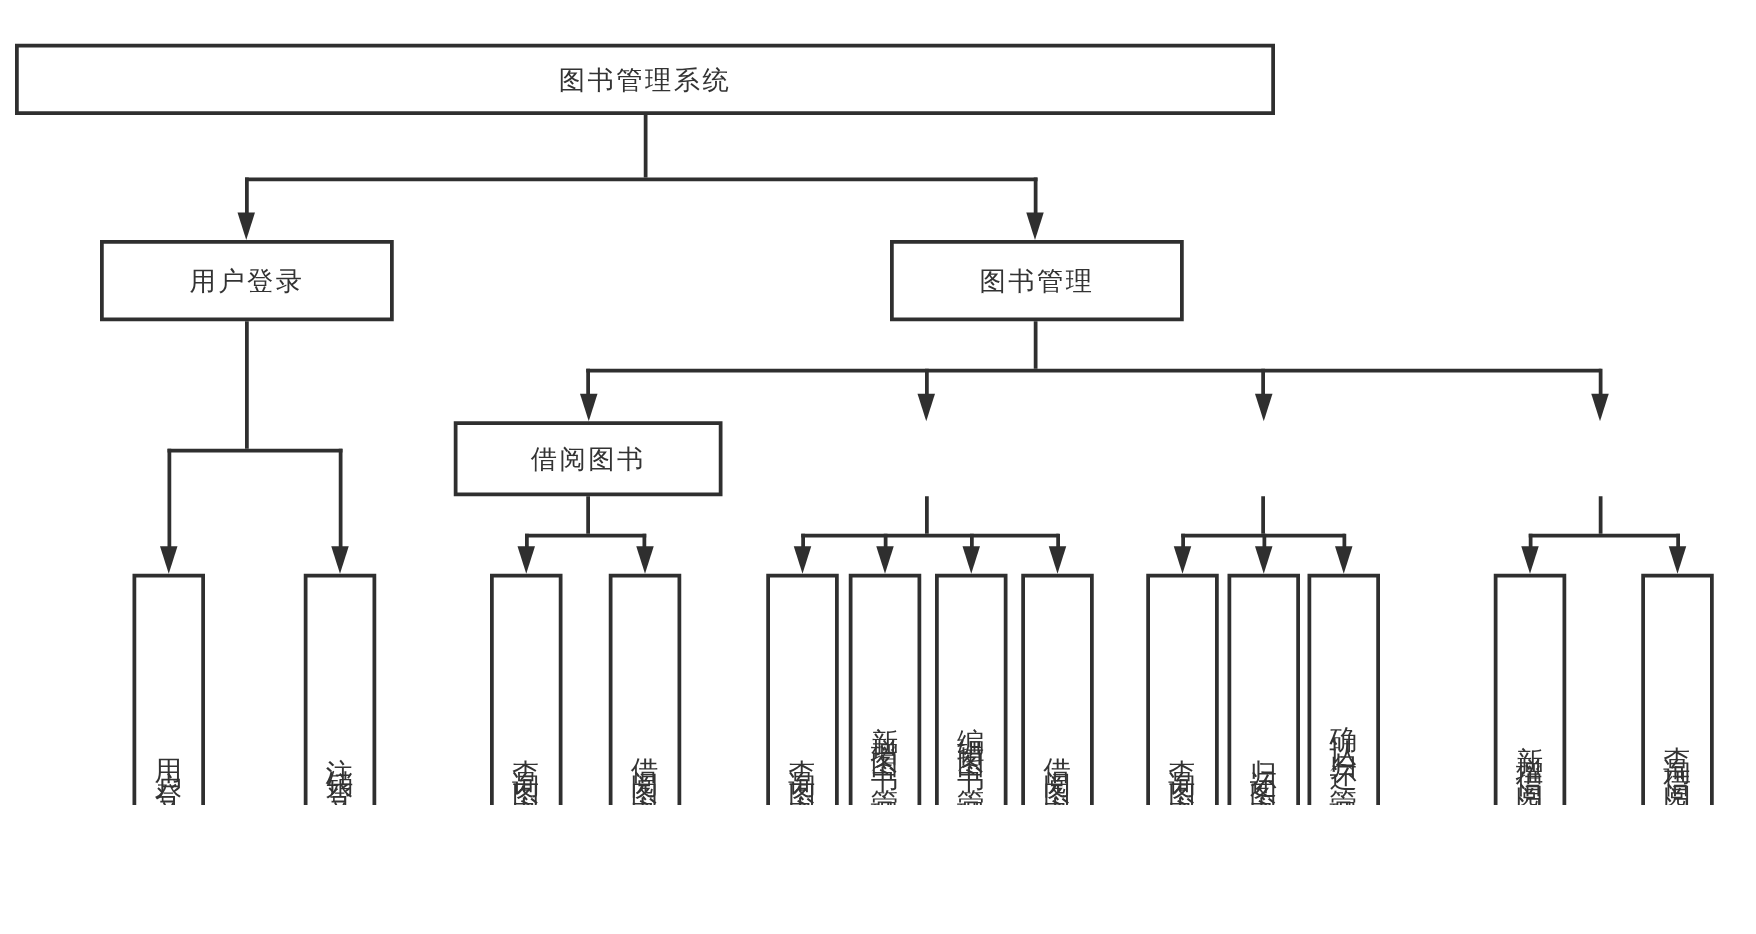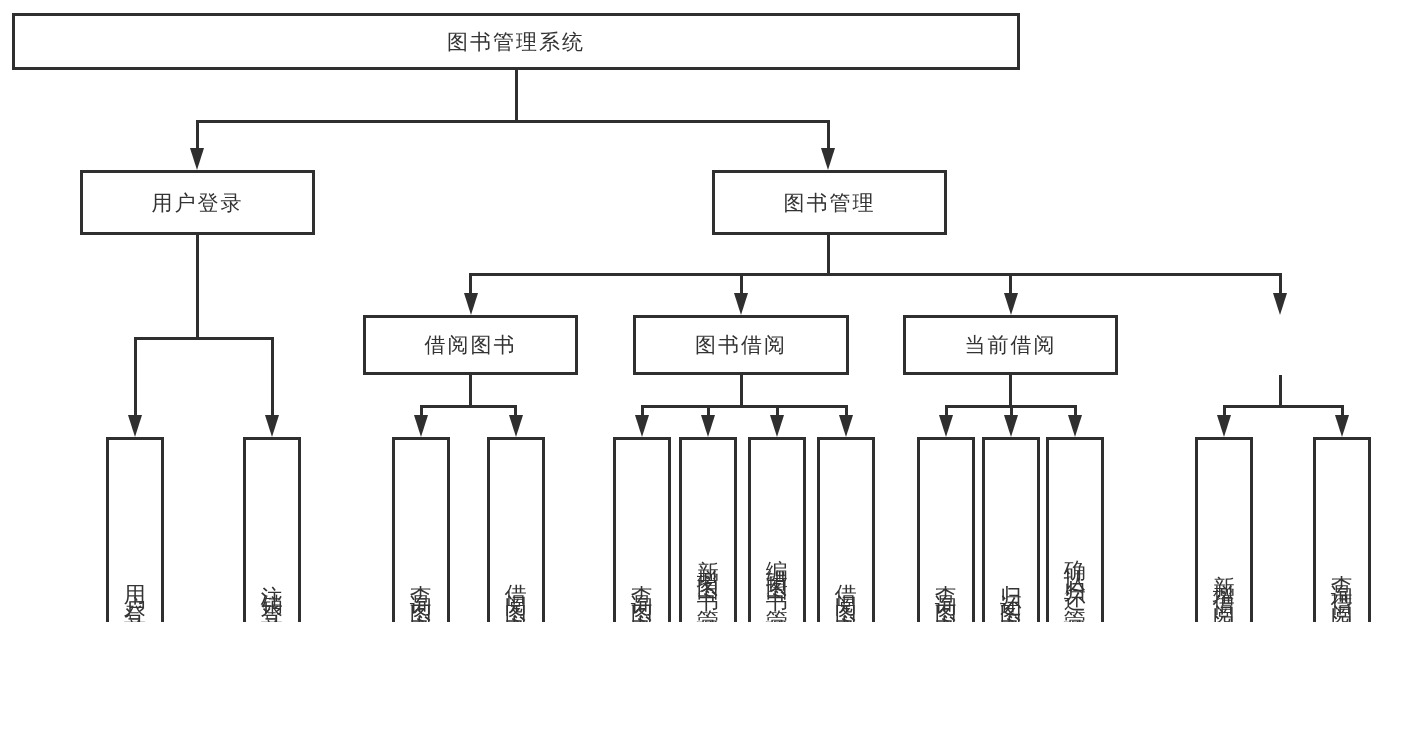--- a/index.html
+++ b/index.html
@@ -4,20 +4,21 @@
 <style>
   :root{
     --line:#2f2f2f; --text:#333333; --box-bg:#ffffff; --background:#ffffff; --watermark:#b5acac;
   }
   html,body{margin:0;padding:0;background:#fff;}
   .canvas{
     position:relative; width:1405px; height:622px; overflow:hidden;
     background:var(--background);
     font-family:Liberation Sans, sans-serif;
     color:var(--text);
+    margin-top:22px;
   }
   .box{
     position:absolute; box-sizing:border-box; background:var(--box-bg);
     border:3px solid var(--line);
     display:flex; align-items:center; justify-content:center;
   }
   .hlabel{ font-size:21px; letter-spacing:2px; color:var(--text); white-space:nowrap; }
   .vbox{ top:437px; width:58px; height:300px; }
   .vlabel{
     writing-mode:vertical-rl; text-orientation:mixed;
@@ -48,26 +49,20 @@
 
   <div class="box" style="left:80px;top:170px;width:235px;height:65px">
     <span class="hlabel">用户登录</span>
   </div>
   <div class="box" style="left:712px;top:170px;width:235px;height:65px">
     <span class="hlabel">图书管理</span>
   </div>
 
   <div class="box" style="left:363px;top:315px;width:215px;height:60px">
     <span class="hlabel">借阅图书</span>
-  </div>
-  <div class="box" style="left:633px;top:315px;width:216px;height:60px">
-    <span class="hlabel">图书借阅</span>
-  </div>
-  <div class="box" style="left:903px;top:315px;width:215px;height:60px">
-    <span class="hlabel">当前借阅</span>
   </div>
 
   <div class="box vbox" style="left:106px">
     <span class="vlabel">用户登录</span>
   </div>
   <div class="box vbox" style="left:243px">
     <span class="vlabel">注销登录</span>
   </div>
 
   <div class="box vbox" style="left:392px">

